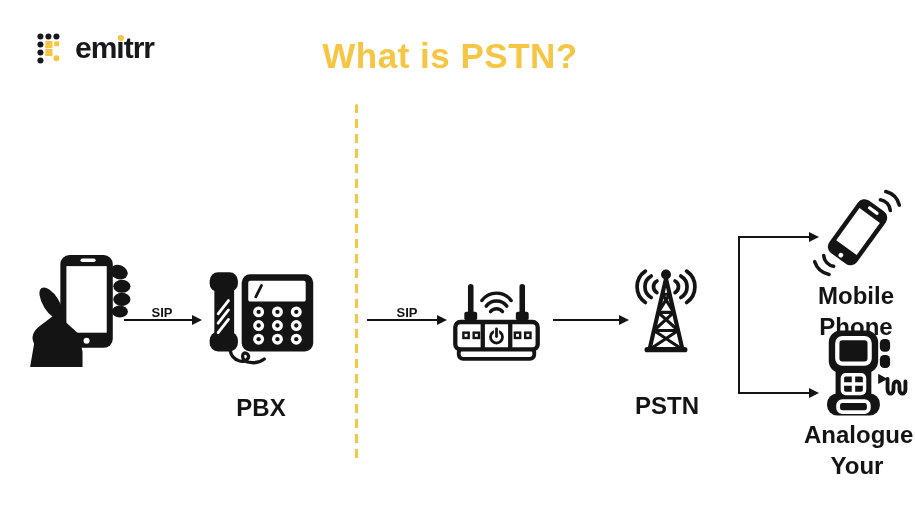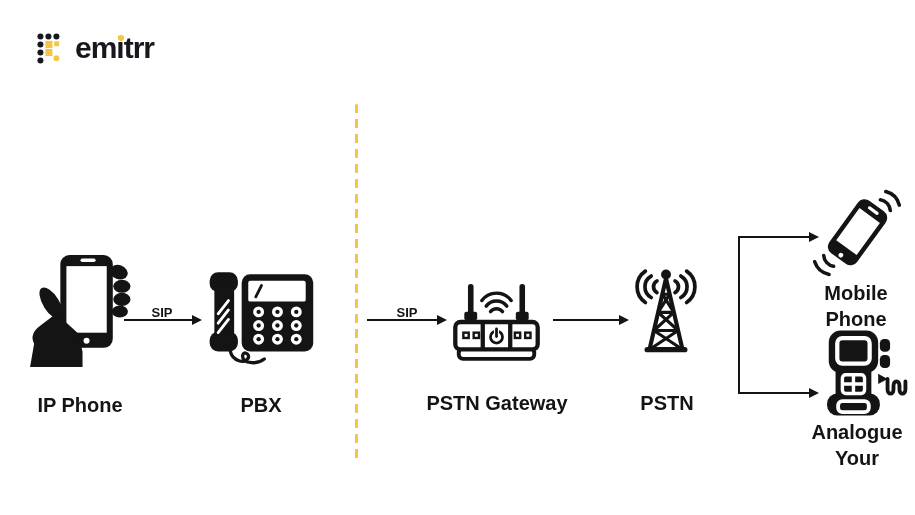--- a/index.html
+++ b/index.html
@@ -23,21 +23,21 @@
   }
   
   .divider{
     position:absolute;left:355px;top:104px;width:3px;height:360px;
     background:repeating-linear-gradient(to bottom,var(--accent) 0 9px,transparent 9px 15px);
     border-radius:2px;
   }
   
   .section-label{position:absolute;left:90px;top:180px;width:170px;text-align:center;
     font-size:19px;font-weight:bold;}
-  .node-label{position:absolute;font-size:20px;font-weight:bold;text-align:center;line-height:1.28;}
+  .node-label{position:absolute;font-size:24px;font-weight:bold;text-align:center;line-height:1.28;}
   .lbl-ip{left:14px;top:393px;width:132px;}
   .lbl-pbx{left:205px;top:393px;width:112px;}
   .lbl-gw{left:417px;top:391px;width:160px;white-space:nowrap;}
   .lbl-pstn{left:630px;top:391px;width:74px;}
   .lbl-mobile{left:810px;top:281px;width:92px;}
   .lbl-analogue{left:804px;top:420px;width:106px;}
   .sip-label{position:absolute;font-size:13px;font-weight:bold;text-align:center;width:60px;margin-top:16px;}
   .sip-1{left:132px;top:289px;}
   .sip-2{left:377px;top:289px;}
   
@@ -75,20 +75,21 @@
       <circle cx="5" cy="23" r="3.4" fill="#17171d"></circle>
       <circle cx="5" cy="32" r="3.4" fill="#17171d"></circle>
       <rect x="10.5" y="10" width="8" height="8" fill="#F5C544"></rect>
       <rect x="10.5" y="19" width="8" height="8" fill="#F5C544"></rect>
       <rect x="20.5" y="10.5" width="5.5" height="5.5" fill="#F5C544"></rect>
       <circle cx="23" cy="29.5" r="3.3" fill="#F5C544"></circle>
     </svg>
     <span class="logo-text"><span>emitrr</span><span class="i-dot"></span></span>
   </div>
 
+  <div class="page-title">What is PSTN?</div>
 
   <div class="divider"></div>
 
 
   <svg class="icon ic-ip" viewBox="0 0 105 115" aria-hidden="true">
     <ellipse cx="25" cy="52" rx="8" ry="18" fill="#141414" transform="rotate(-32 25 52)"></ellipse>
     <rect x="34" y="4" width="52" height="92" rx="9" fill="#141414"></rect>
     <rect x="40" y="15" width="40" height="66" fill="#ffffff"></rect>
     <rect x="54" y="7.5" width="15" height="3.5" rx="1.75" fill="#ffffff"></rect>
     <circle cx="60" cy="89" r="3" fill="#ffffff"></circle>
@@ -128,21 +129,20 @@
         <circle cx="78" cy="75" r="2.3"></circle>
         <circle cx="98" cy="75" r="2.3"></circle>
     </g>
     <rect x="6" y="4" width="30" height="21" rx="9" fill="#141414"></rect>
     <rect x="11" y="16" width="21" height="56" fill="#141414"></rect>
     <rect x="6" y="67" width="30" height="21" rx="9" fill="#141414"></rect>
     <path d="M15 48 L26 34 M15 58 L26 44 M15 68 L26 54" stroke="#ffffff" stroke-width="3" stroke-linecap="round"></path>
     <path d="M28 88 C30 98 44 102 47 95 C49 90 41 87 41 93 C41 100 55 103 64 96" stroke="#141414" stroke-width="3.5" fill="none" stroke-linecap="round"></path>
   </svg>
 
-  <div class="node-label lbl-ip">IP Phone</div>
   <div class="node-label lbl-pbx">PBX</div>
 
   <div class="sip-label sip-2">SIP</div>
   <div class="arrow arrow-2"></div>
 
   <svg class="icon ic-gw" viewBox="0 0 120 108" aria-hidden="true">
     <path d="M30 46 L30 13" stroke="#141414" stroke-width="6.5" stroke-linecap="round"></path>
     <path d="M90 46 L90 13" stroke="#141414" stroke-width="6.5" stroke-linecap="round"></path>
     <rect x="22.5" y="42" width="15" height="10" rx="2.5" fill="#141414"></rect>
     <rect x="82.5" y="42" width="15" height="10" rx="2.5" fill="#141414"></rect>
@@ -162,21 +162,20 @@
       <rect x="22.8" y="67.8" width="3.4" height="3.4"></rect>
         <rect x="34.8" y="67.8" width="3.4" height="3.4"></rect>
       <rect x="82.8" y="67.8" width="3.4" height="3.4"></rect>
         <rect x="94.8" y="67.8" width="3.4" height="3.4"></rect>
     </g>
     <circle cx="60" cy="71.5" r="7" stroke="#141414" stroke-width="3.2" fill="none"></circle>
     <rect x="57" y="62.5" width="6" height="5" fill="#ffffff"></rect>
     <path d="M60 62 L60 71" stroke="#141414" stroke-width="3.2" stroke-linecap="round"></path>
   </svg>
 
-  <div class="node-label lbl-gw">PSTN Gateway</div>
 
   <div class="arrow arrow-3"></div>
 
   <svg class="icon ic-tower" viewBox="0 0 80 120" aria-hidden="true">
     <circle cx="40" cy="12" r="6" fill="#141414"></circle>
     <path d="M40 17 L20 103 M40 17 L60 103" stroke="#141414" stroke-width="5" stroke-linecap="round"></path>
     <path d="M35.6 36 L44.4 36 M30.5 58 L49.5 58 M25.3 80 L54.7 80" stroke="#141414" stroke-width="3.8"></path>
     <path d="M35.6 36 L49.5 58 M44.4 36 L30.5 58" stroke="#141414" stroke-width="3.8"></path>
     <path d="M30.5 58 L54.7 80 M49.5 58 L25.3 80" stroke="#141414" stroke-width="3.8"></path>
     <path d="M25.3 80 L60 103 M54.7 80 L20 103" stroke="#141414" stroke-width="3.8"></path>

